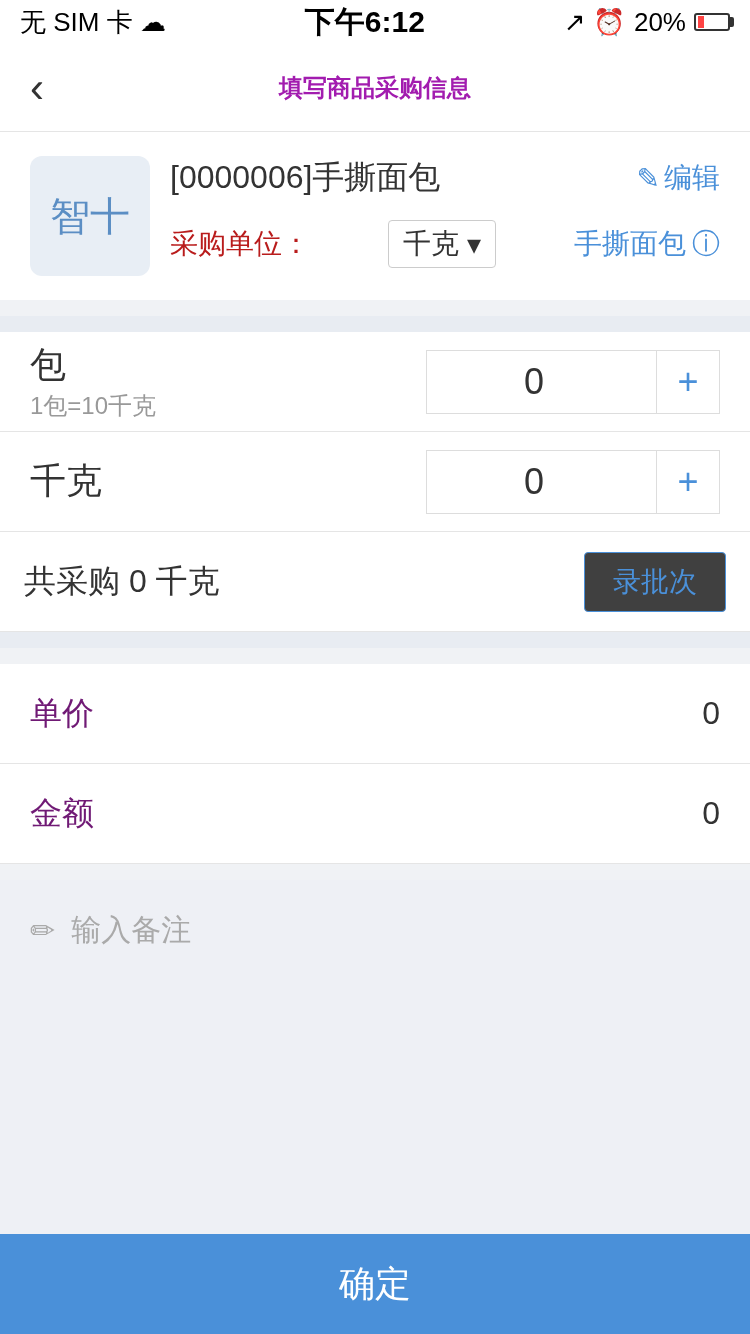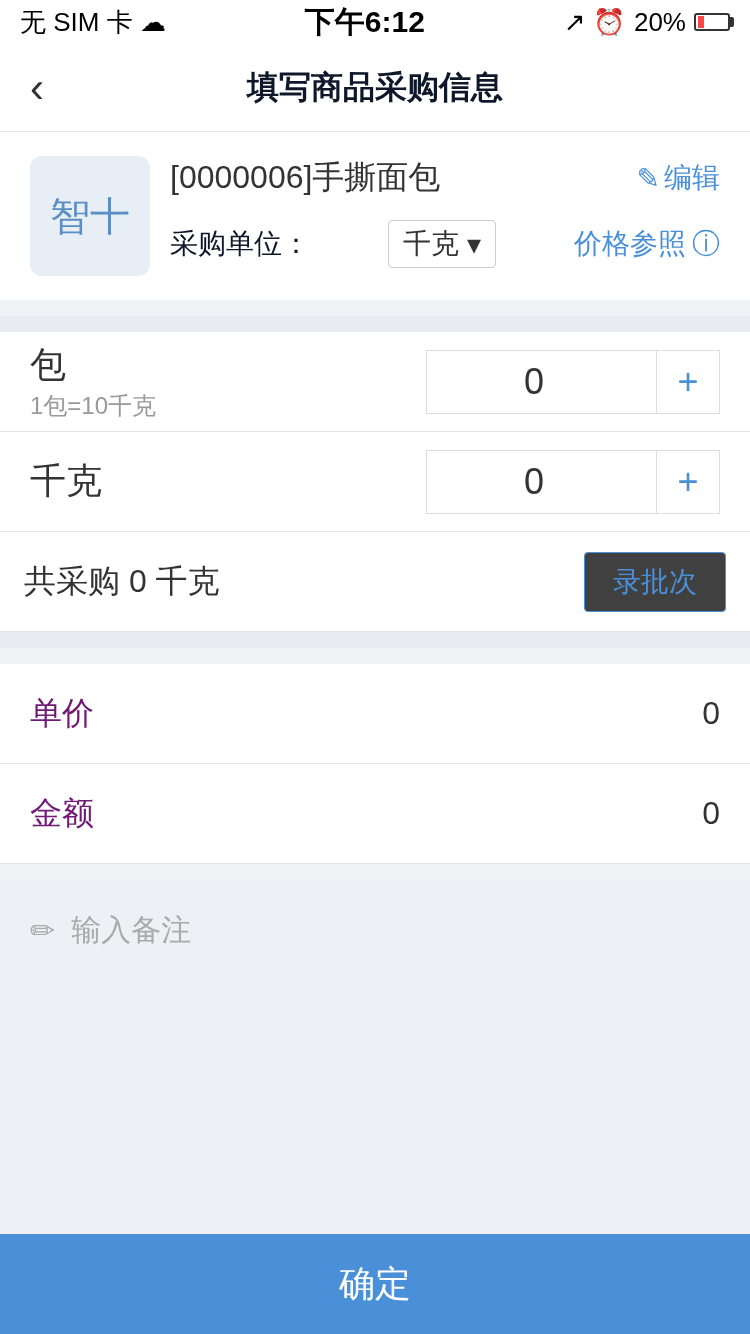--- a/index.html
+++ b/index.html
@@ -54,23 +54,23 @@
     .nav-back {
       font-size: 42px;
       color: #333;
       cursor: pointer;
       line-height: 1;
     }
     .nav-title {
       position: absolute;
       left: 50%;
       transform: translateX(-50%);
-      font-size: 32px;
+      font-size: 24px;
       font-weight: 600;
-      color: #0f172a;
+      color: #a21caf;
     }
 
     
     .product-card {
       background: #fff;
       padding: 24px 30px;
       display: flex;
       align-items: flex-start;
       gap: 20px;
       margin-bottom: 16px;
@@ -106,21 +106,21 @@
       gap: 4px;
       color: #4a90d9;
       font-size: 28px;
       cursor: pointer;
     }
     .purchase-unit-row {
       display: flex;
       align-items: center;
       justify-content: space-between;
     }
-    .unit-label { font-size: 28px; color: #0f172a; }
+    .unit-label { font-size: 28px; color: #b91c1c; }
     .unit-select {
       display: flex;
       align-items: center;
       border: 1px solid #ccc;
       border-radius: 4px;
       padding: 4px 14px;
       font-size: 28px;
       color: #333;
       gap: 8px;
       cursor: pointer;
@@ -334,21 +334,21 @@
           <span>编辑</span>
         </div>
       </div>
       <div class="purchase-unit-row">
         <span class="unit-label">采购单位：</span>
         <div class="unit-select">
           <span>千克</span>
           <span>▾</span>
         </div>
         <div class="price-ref">
-          <span>价格参照</span>
+          <span>手撕面包</span>
           <span>ⓘ</span>
         </div>
       </div>
     </div>
   </div>
 
   <div class="divider-section"></div>
 
   <div class="input-section">
 

